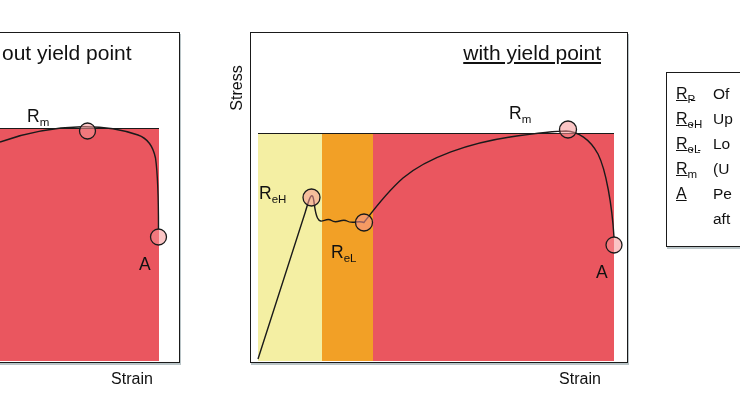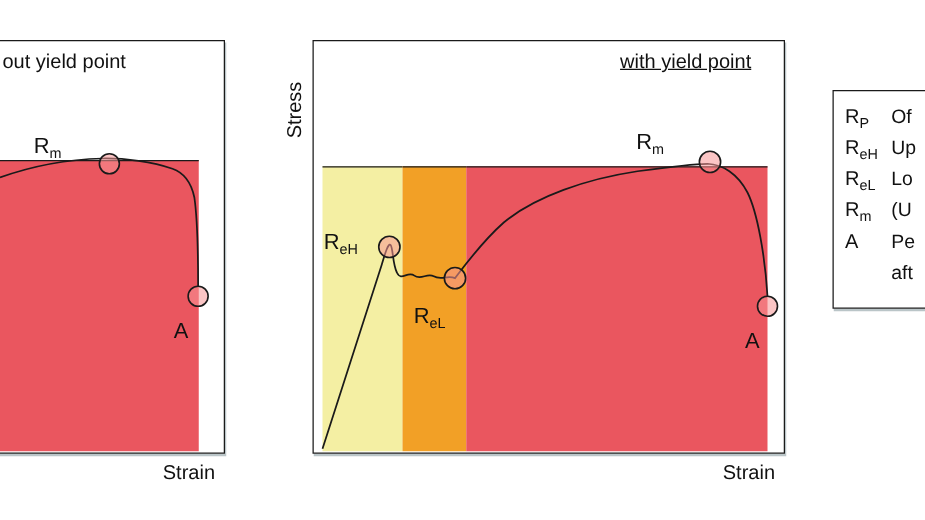--- a/index.html
+++ b/index.html
@@ -19,29 +19,29 @@
   }
   .region {
     position: absolute;
     border-top: 1.6px solid #1a1a1a;
   }
   .label {
     position: absolute;
     white-space: nowrap;
     line-height: 1.05;
   }
-  .chart-title { font-size: 16px; }
+  .chart-title { font-size: 21px; }
   .axis-label  { font-size: 16px; }
   .point-label { font-size: 17.5px; }
   .sub { font-size: 11.5px; vertical-align: -4px; }
   #stress-label {
     transform: translate(-50%, -50%) rotate(-90deg);
     transform-origin: center;
   }
-  .centered { text-align: right; }
+  .centered { text-align: center; }
   svg.overlay {
     position: absolute;
     left: 0; top: 0;
     width: 740px; height: 416px;
     pointer-events: none;
   }
   #legend-box {
     position: absolute;
     background: #fff;
     border: 1.6px solid #1a1a1a;
@@ -51,20 +51,21 @@
   .legend-row {
     display: flex;
     height: 25px;
     align-items: baseline;
     font-size: 15.5px;
   }
   .legend-sym {
     width: 37px;
     flex: 0 0 37px;
     font-size: 16px;
+    text-decoration: underline;
   }
 </style>
 </head>
 <body>
 
 <div class="chart-box" id="left-chart" style="left:-20px; top:32px; width:200px; height:331px;"></div>
 <div class="chart-box" id="middle-chart" style="left:250px; top:32px; width:378px; height:331px;"></div>
 
 <div class="region" style="left: 0px; top: 128px; width: 159px; height: 233px; background: rgb(234, 86, 95);"></div>
 <div class="region" style="left: 258px; top: 133px; width: 64px; height: 228px; background: rgb(244, 239, 163);"></div>

